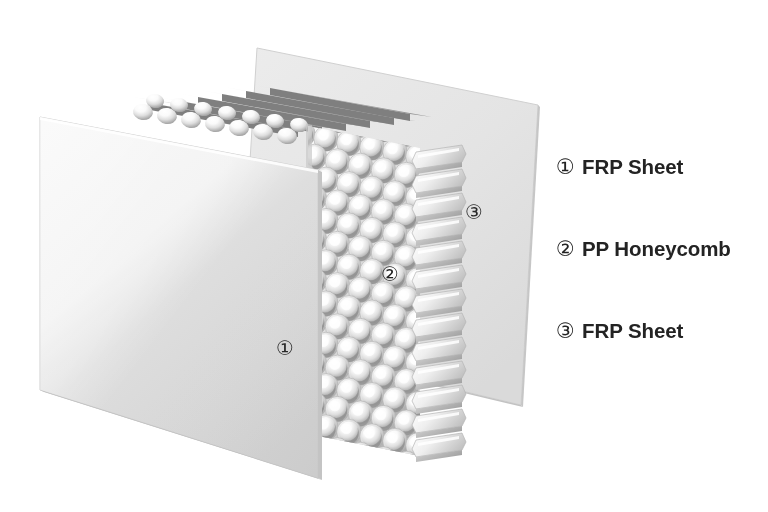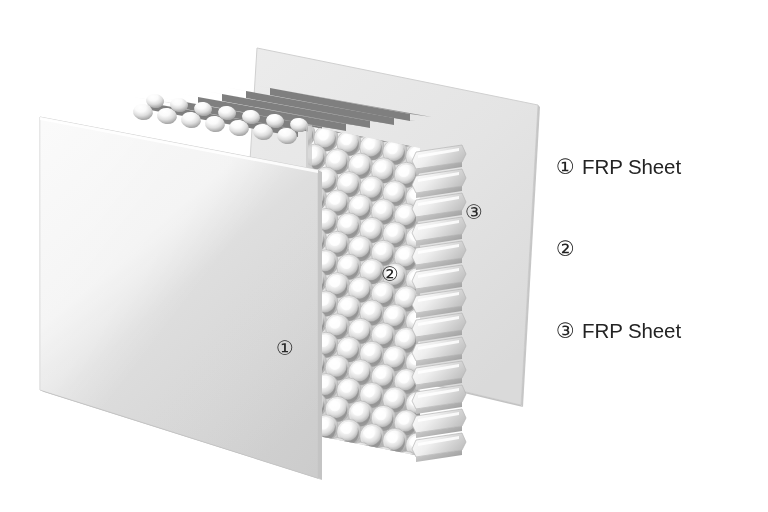--- a/index.html
+++ b/index.html
@@ -45,21 +45,21 @@
     color: #232323;
     width: 26px;
     flex: 0 0 26px;
     text-align: left;
     font-family: "DejaVu Sans", sans-serif;
   }
   .legend-label {
     font-size: 20.5px;
     line-height: 1;
     color: #232323;
-    font-weight: normal;
+    font-weight: bold;
     letter-spacing: -0.1px;
     white-space: nowrap;
     font-family: "Liberation Sans", sans-serif;
   }
   .callout {
     position: absolute;
     font-family: "DejaVu Sans", sans-serif;
     font-size: 20px;
     line-height: 1;
     color: #2a2a2a;
@@ -1021,20 +1021,21 @@
 
   <div class="legend">
 
     <div class="legend-item">
       <span class="legend-marker">①</span>
       <span class="legend-label">FRP Sheet</span>
     </div>
 
     <div class="legend-item">
       <span class="legend-marker">②</span>
+      <span class="legend-label">PP Honeycomb</span>
     </div>
 
     <div class="legend-item">
       <span class="legend-marker">③</span>
       <span class="legend-label">FRP Sheet</span>
     </div>
 
   </div>
 
 </div>

